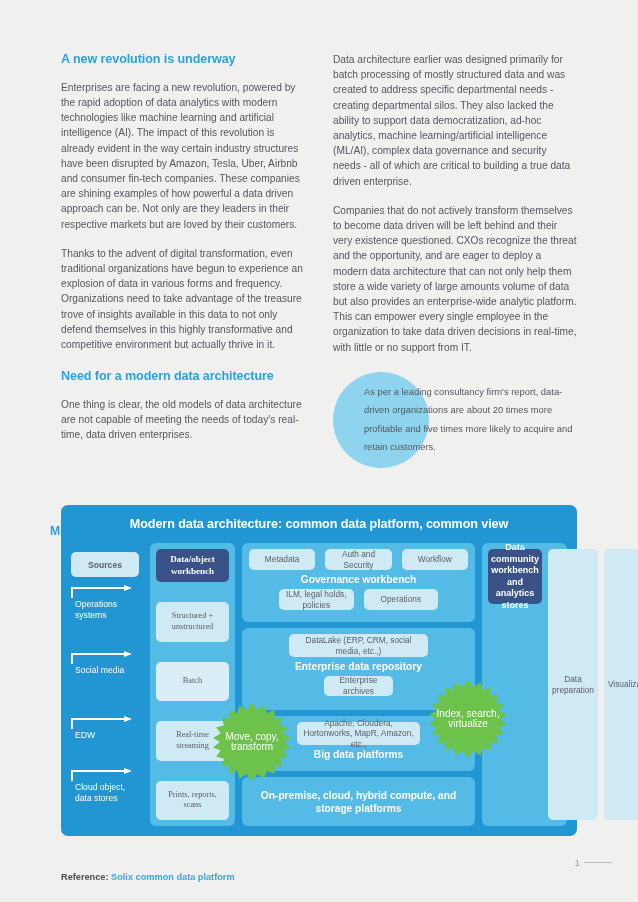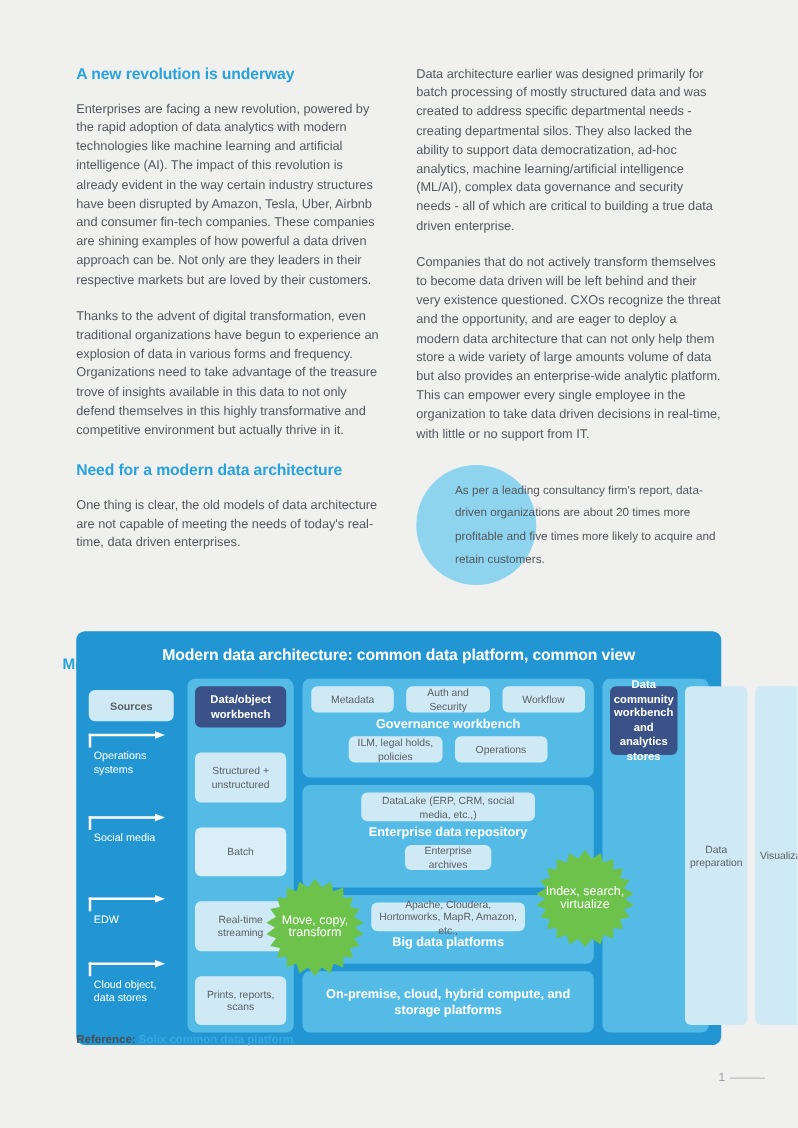--- a/index.html
+++ b/index.html
@@ -204,20 +204,21 @@
   .col-dow {
     flex: 0 0 85px;
     width: 85px;
     background: #54bbe6;
     border-radius: 6px;
     padding: 6px;
     box-sizing: border-box;
     display: flex;
     flex-direction: column;
     gap: 20px;
+    font-family: Liberation Serif, serif;
   }
   .col-dow .wb-head { height: 33px; }
   .col-dow .chip { flex: 1; }
 
   
   .col-center {
     flex: 1 1 auto;
     display: flex;
     flex-direction: column;
     gap: 6px;
@@ -304,21 +305,21 @@
     );
   }
   .burst-move { left: 142px; top: 160px; justify-content: flex-end; }
   .burst-index { left: 358px; top: 137px; }
   .burst span { display: block; padding: 0 6px; }
 
   
   .reference {
     position: absolute;
     left: 61px;
-    top: 826px;
+    top: 872px;
     font-size: 9.2px;
     font-weight: bold;
     color: #4a4f55;
   }
   .reference .link {
     color: #37a8e0;
     font-weight: bold;
   }
   .page-num {
     position: absolute;

